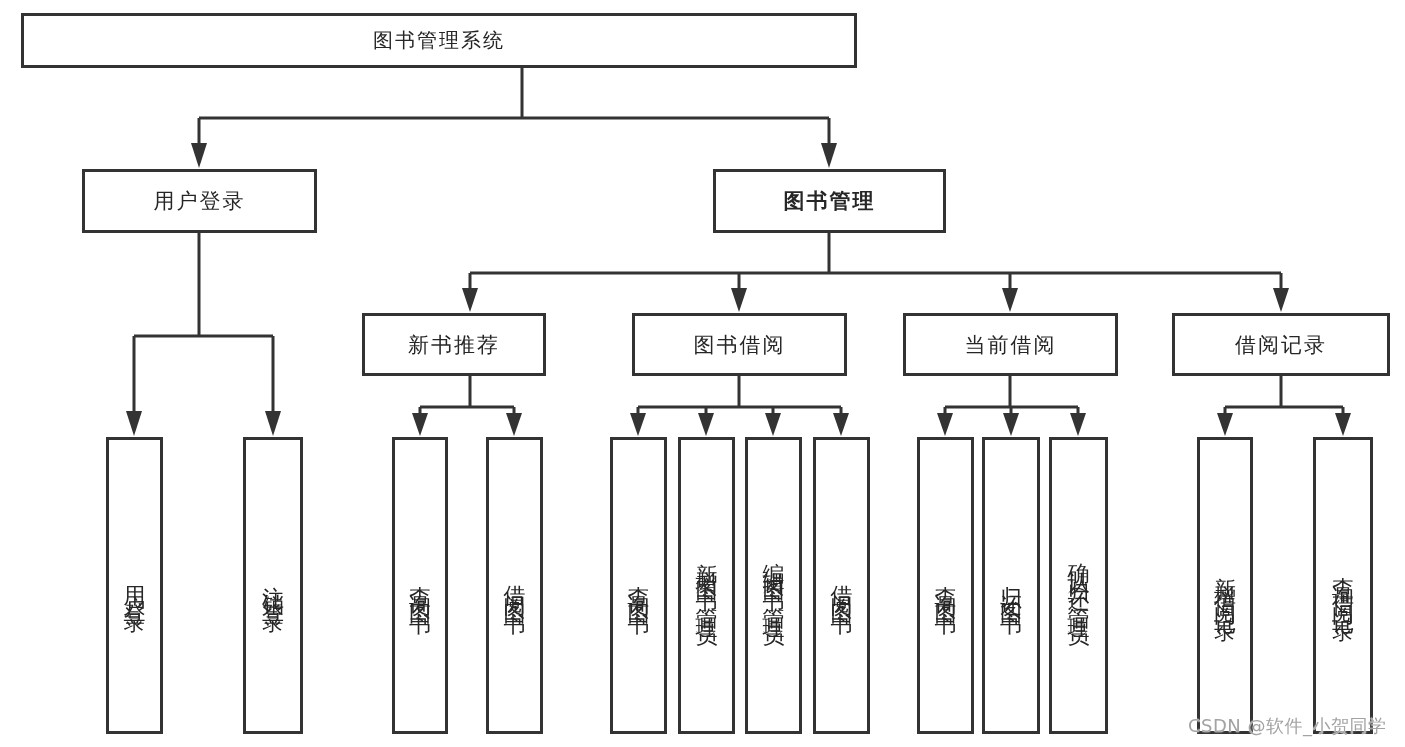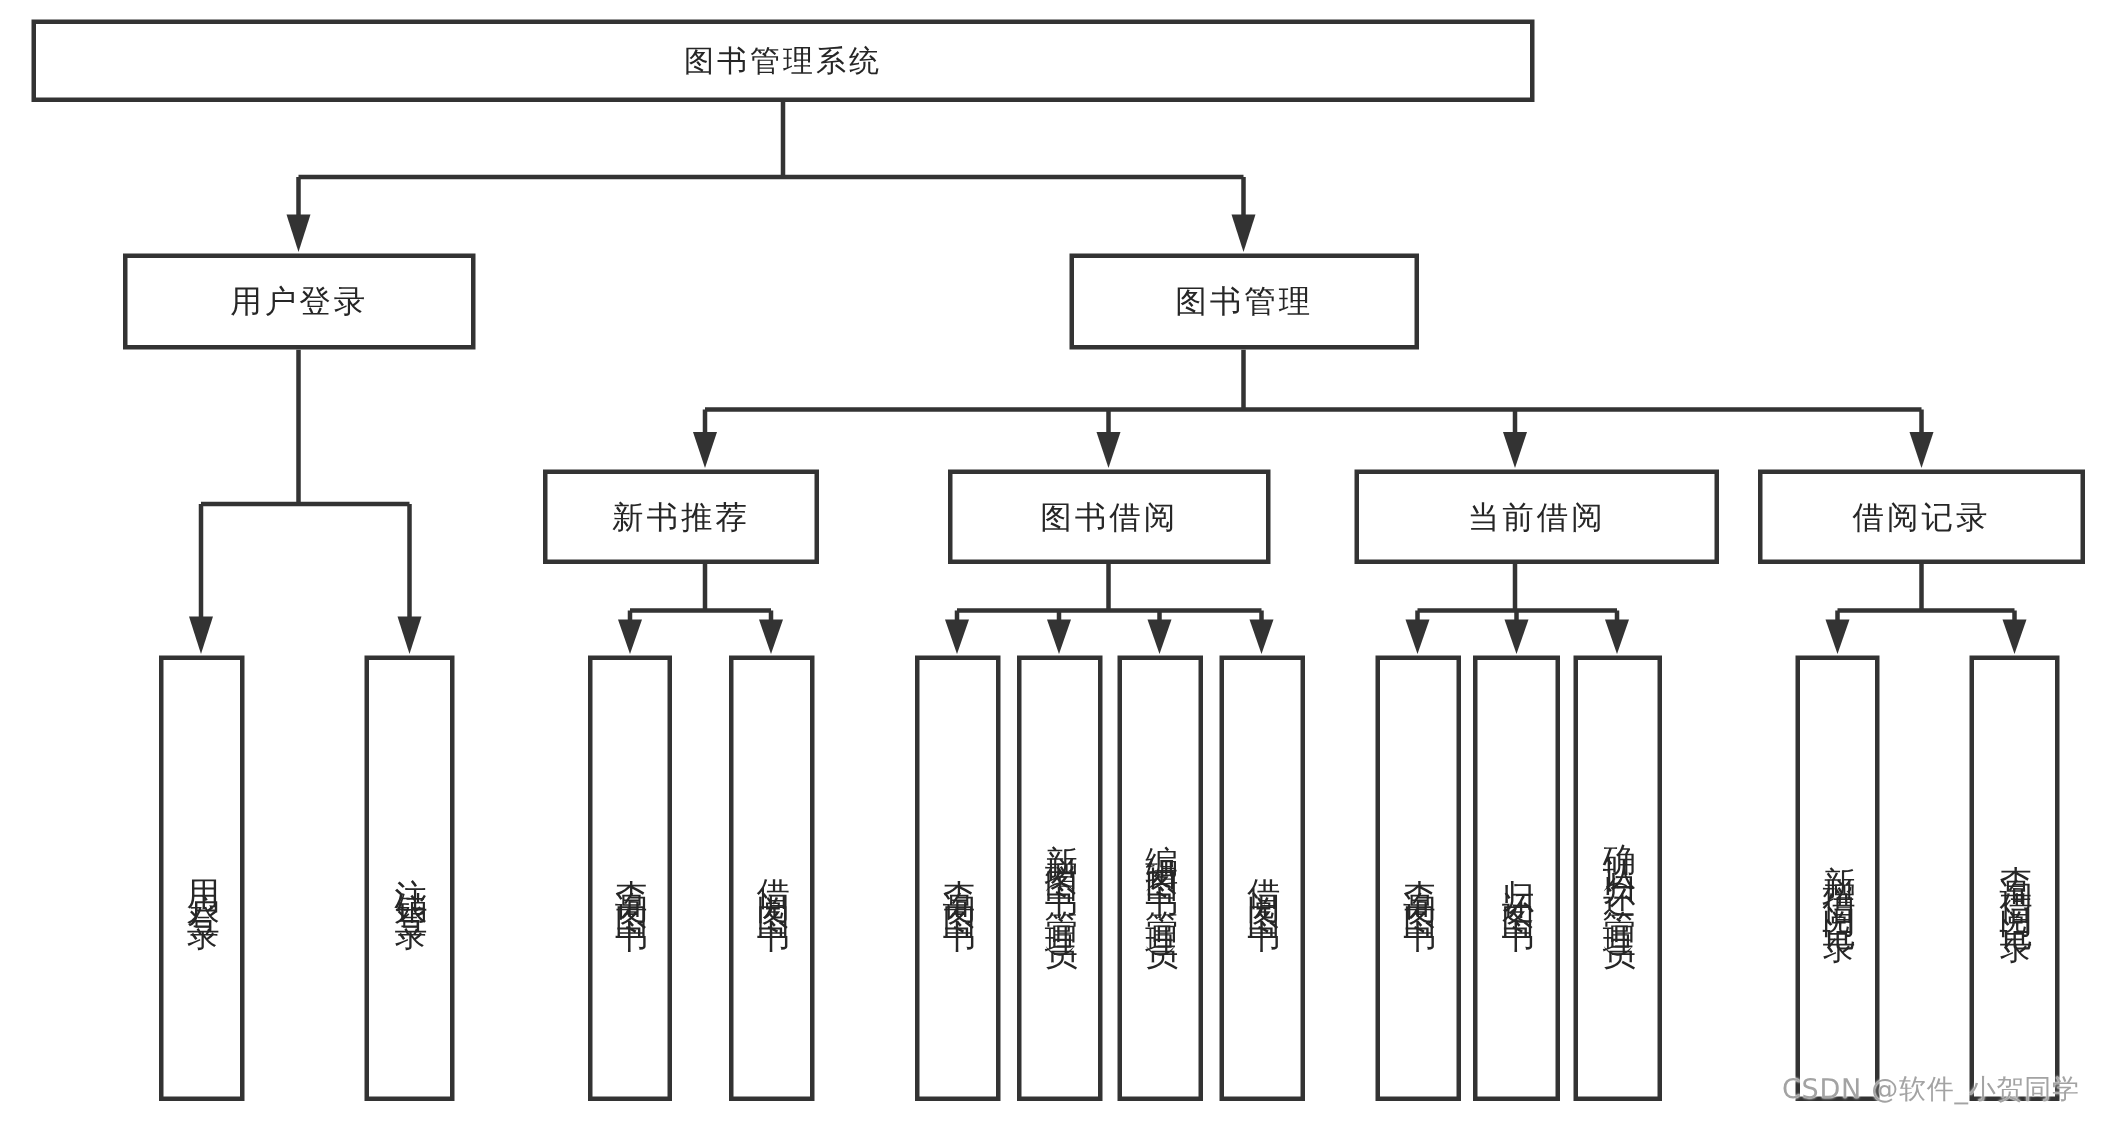--- a/index.html
+++ b/index.html
@@ -26,21 +26,21 @@
     background: #ffffff;
     border: 3px solid #333333;
     box-sizing: border-box;
     display: flex;
     align-items: center;
     justify-content: center;
     color: #262626;
     z-index: 1;
   }
   .node-root {
-    left: 21px; top: 13px; width: 1002px; height: 55px;
+    left: 21px; top: 13px; width: 836px; height: 55px;
     font-size: 20px; letter-spacing: 2px;
   }
   .node-h {
     height: 64px;
     font-size: 21px; letter-spacing: 2px;
   }
   .node-h3 {
     height: 63px;
     font-size: 21px; letter-spacing: 2px;
   }
@@ -99,25 +99,25 @@
       <polygon points="1003,413 1019,413 1011,436"></polygon>
       <polygon points="1070,413 1086,413 1078,436"></polygon>
       <polygon points="1217,413 1233,413 1225,436"></polygon>
       <polygon points="1335,413 1351,413 1343,436"></polygon>
     </g>
   </svg>
 
   <div class="node node-root">图书管理系统</div>
 
   <div class="node node-h" style="left:82px; top:169px; width:235px;">用户登录</div>
-  <div class="node node-h" style="left:713px; top:169px; width:233px;">图书管理</div>
+  <div class="node node-h" style="left:713px; top:169px; width:233px;font-weight:bold;">图书管理</div>
 
   <div class="node node-h3" style="left:362px; top:313px; width:184px;">新书推荐</div>
   <div class="node node-h3" style="left:632px; top:313px; width:215px;">图书借阅</div>
-  <div class="node node-h3" style="left:903px; top:313px; width:243px;">当前借阅</div>
+  <div class="node node-h3" style="left:903px; top:313px; width:215px;">当前借阅</div>
   <div class="node node-h3" style="left:1172px; top:313px; width:218px;">借阅记录</div>
 
   <div class="node leaf" style="left:106px; width:57px;">用户登录</div>
   <div class="node leaf" style="left:243px; width:60px;">注销登录</div>
 
   <div class="node leaf" style="left:392px; width:56px;">查询图书</div>
   <div class="node leaf" style="left:486px; width:57px;">借阅图书</div>
 
   <div class="node leaf" style="left:610px; width:57px;">查询图书</div>
   <div class="node leaf" style="left:678px; width:57px;">新增图书（管理员）</div>

